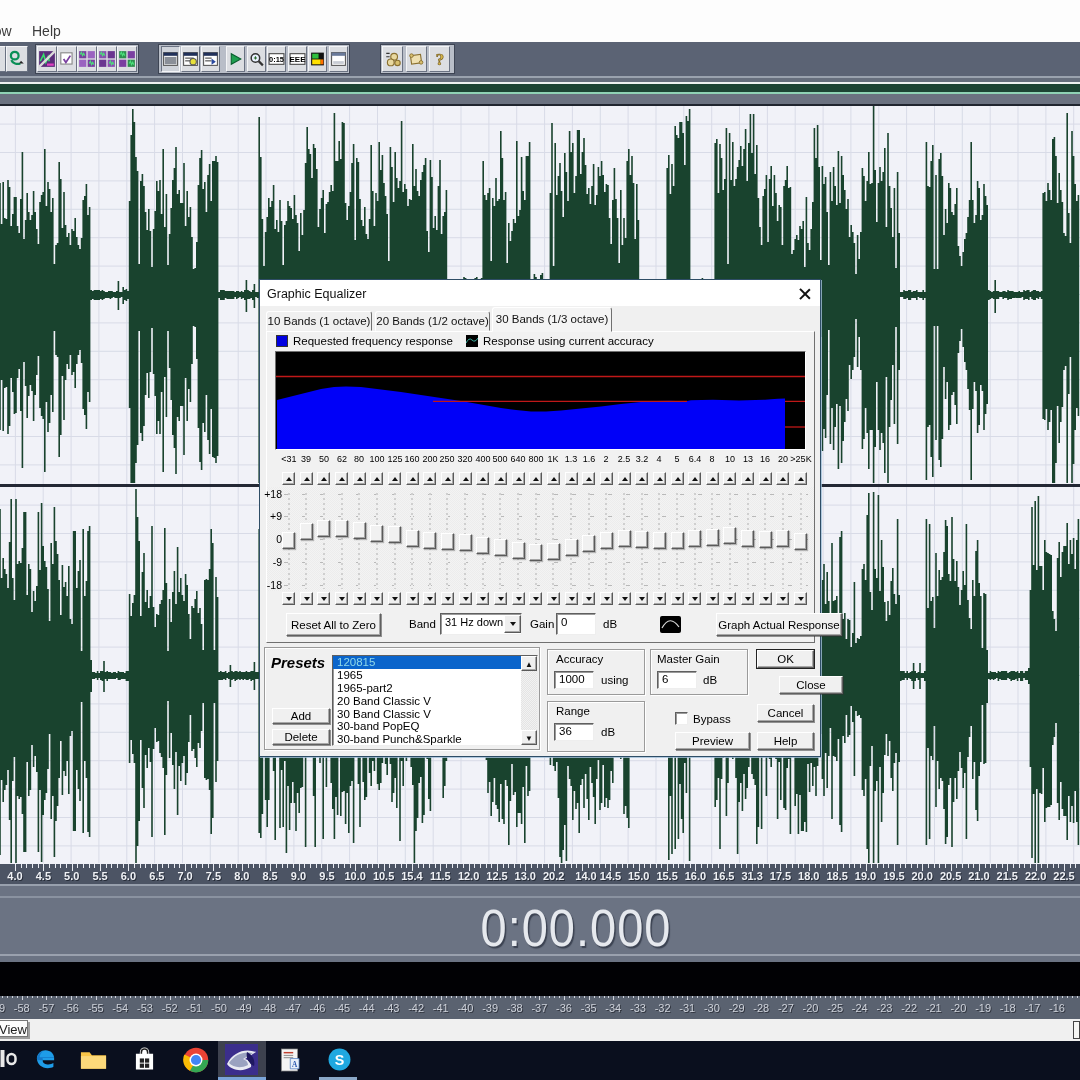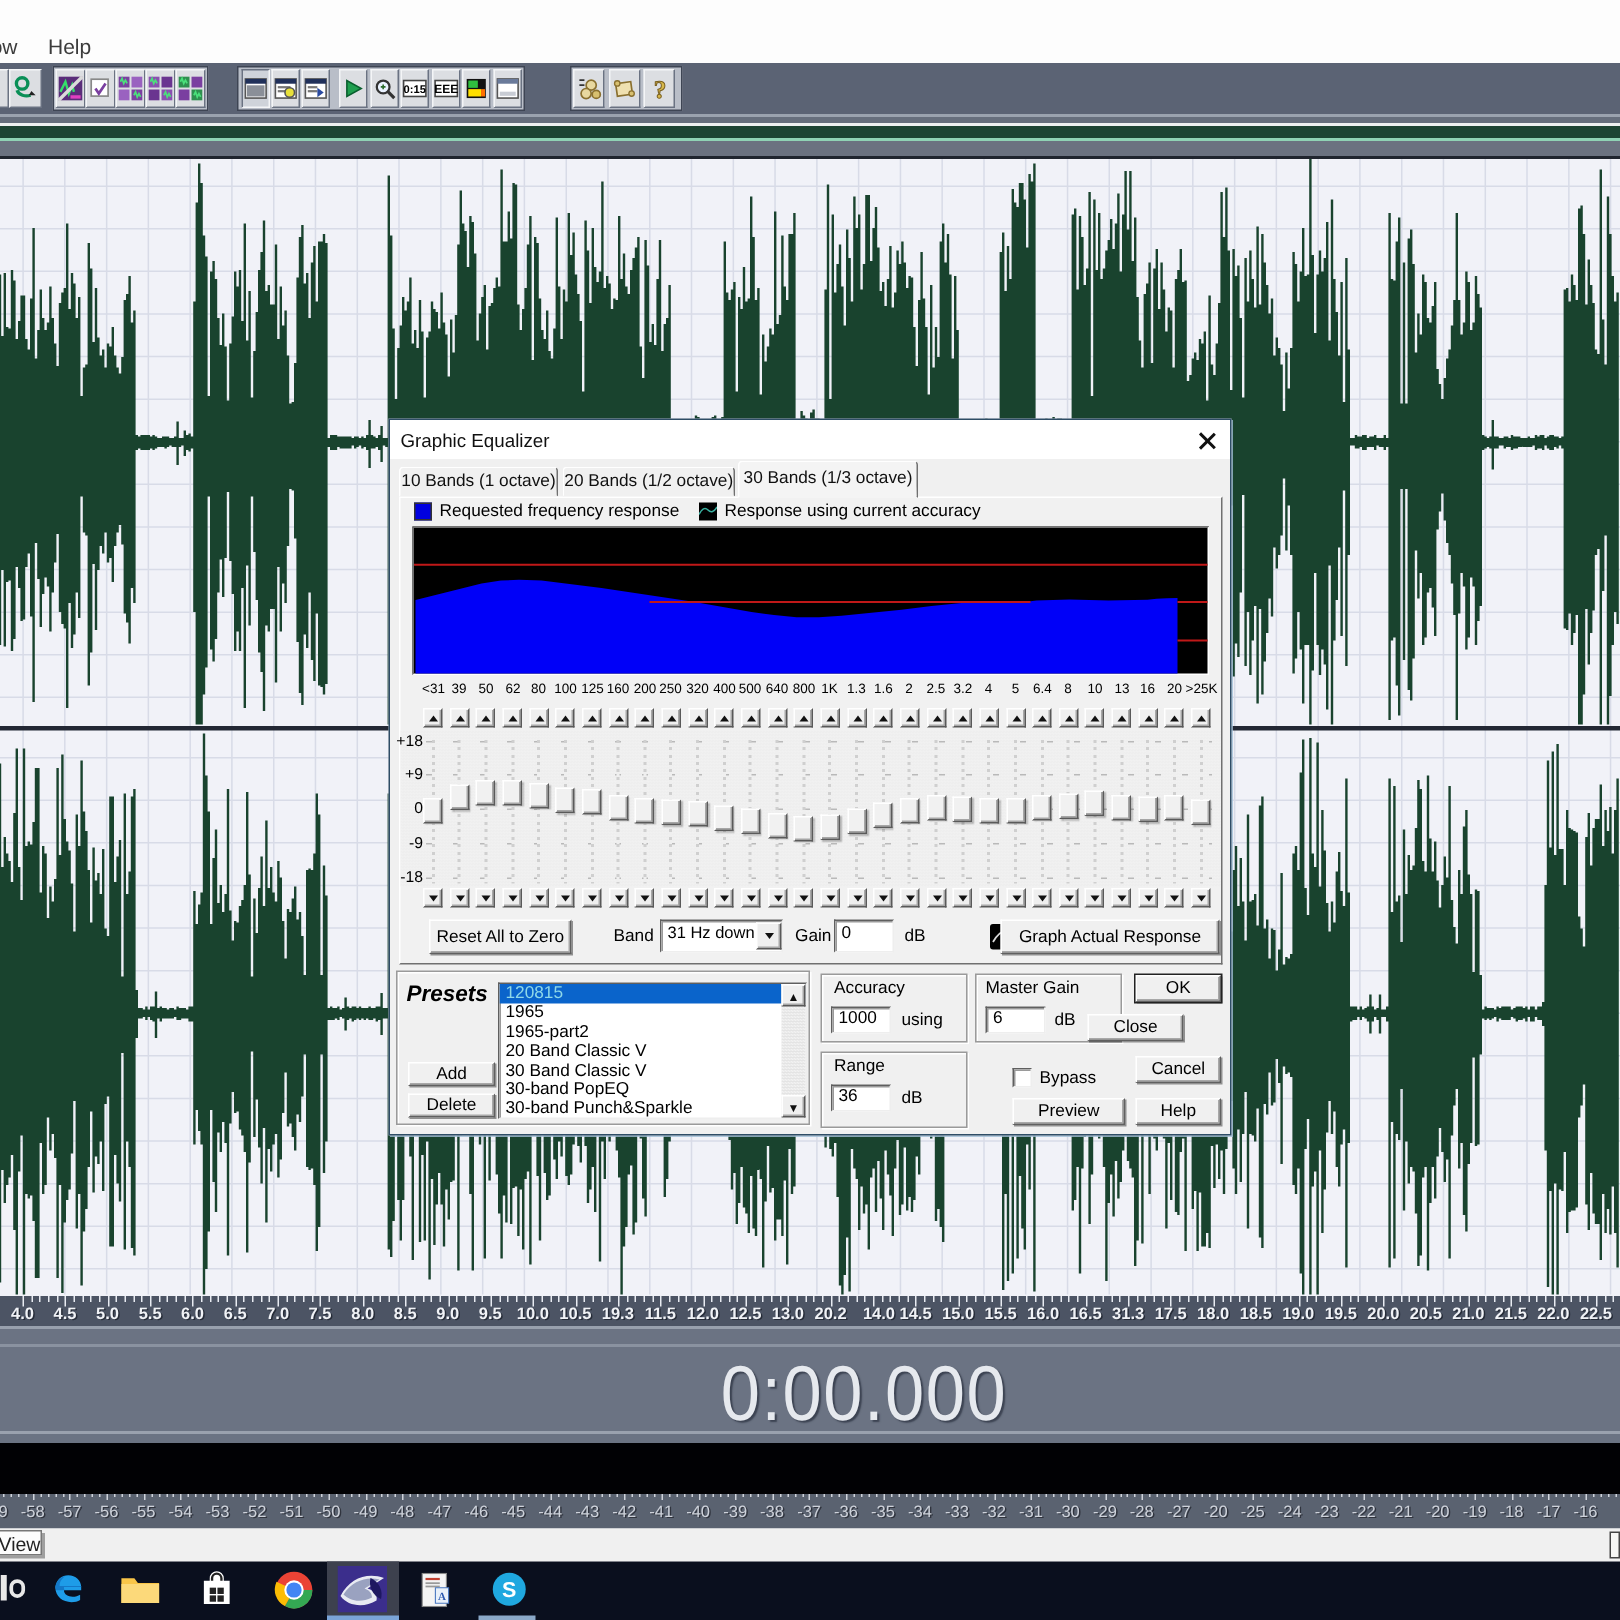--- a/index.html
+++ b/index.html
@@ -458,21 +458,21 @@
     <div class="trlbl" style="left:114.4px">6.0</div>
     <div class="trlbl" style="left:142.8px">6.5</div>
     <div class="trlbl" style="left:171.1px">7.0</div>
     <div class="trlbl" style="left:199.4px">7.5</div>
     <div class="trlbl" style="left:227.8px">8.0</div>
     <div class="trlbl" style="left:256.1px">8.5</div>
     <div class="trlbl" style="left:284.5px">9.0</div>
     <div class="trlbl" style="left:312.9px">9.5</div>
     <div class="trlbl" style="left:341.2px">10.0</div>
     <div class="trlbl" style="left:369.6px">10.5</div>
-    <div class="trlbl" style="left:397.9px">19.3</div>
+    <div class="trlbl" style="left:397.9px">15.4</div>
     <div class="trlbl" style="left:426.3px">11.5</div>
     <div class="trlbl" style="left:454.6px">12.0</div>
     <div class="trlbl" style="left:483.0px">12.5</div>
     <div class="trlbl" style="left:511.3px">13.0</div>
     <div class="trlbl" style="left:539.7px">20.2</div>
     <div class="trlbl" style="left:572px">14.0</div>
     <div class="trlbl" style="left:596.4px">14.5</div>
     <div class="trlbl" style="left:624.7px">15.0</div>
     <div class="trlbl" style="left:653.1px">15.5</div>
     <div class="trlbl" style="left:681.4px">16.0</div>
@@ -1132,21 +1132,21 @@
 <div class="sp" style="left:504px;top:615px;width:17px;height:18px">
     <span class="td" style="left:4.5px;top:6px"></span>
   </div>
 <div class="lbl" style="left:530px;top:618px">Gain</div>
 <div class="fld" style="left:556px;top:613px;width:40px;height:22px">0</div>
 <div class="lbl" style="left:603px;top:618px">dB</div>
 <div style="position:absolute;left:660px;top:616px;width:21px;height:17px;background:#000;border-radius:2px"></div>
 <svg width="21" height="17" style="position:absolute;left:660px;top:616px">
     <path d="M2 12q8-14 17-1" stroke="#d8d8d8" stroke-width="1.2" fill="none"></path>
   </svg>
-<div class="btn" style="left:667px;top:613px;width:146px;height:23px">Graph Actual Response</div>
+<div class="btn" style="left:716px;top:613px;width:126px;height:23px">Graph Actual Response</div>
 
 <div class="gbox" style="left:264px;top:647px;width:276px;height:103px"></div>
 <div class="lbl" style="left:271px;top:654px;font-size:15px;font-weight:bold;font-style:italic">Presets</div>
 <div id="plist">
     <div class="sel">120815</div>
     <div class="li">1965</div>
     <div class="li">1965-part2</div>
     <div class="li">20 Band Classic V</div>
     <div class="li">30 Band Classic V</div>
     <div class="li">30-band PopEQ</div>
@@ -1172,15 +1172,15 @@
 <div class="gbox" style="left:650px;top:649px;width:98px;height:46px"></div>
 <div class="lbl" style="left:657px;top:653px">Master Gain</div>
 <div class="fld" style="left:657px;top:671px;width:40px;height:18px;padding-top:1px">6</div>
 <div class="lbl" style="left:703px;top:674px">dB</div>
 
 <div class="cb" style="left:675px;top:712px"></div>
 <div class="lbl" style="left:693px;top:713px">Bypass</div>
 <div class="btn" style="left:675px;top:732px;width:75px;height:18px">Preview</div>
 
 <div class="btn btnd" style="left:757px;top:650px;width:57px;height:18px">OK</div>
-<div class="btn" style="left:725px;top:676px;width:64px;height:18px">Close</div>
+<div class="btn" style="left:779px;top:676px;width:64px;height:18px">Close</div>
 <div class="btn" style="left:757px;top:704px;width:57px;height:18px">Cancel</div>
 <div class="btn" style="left:757px;top:732px;width:57px;height:18px">Help</div>
 
 </body></html>

